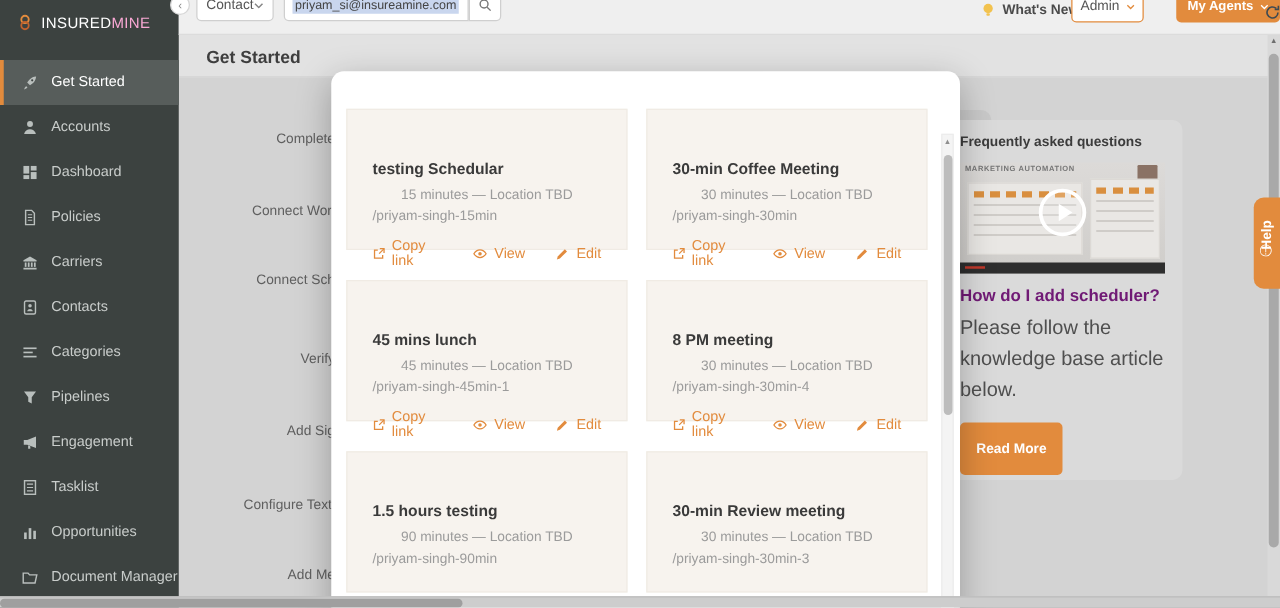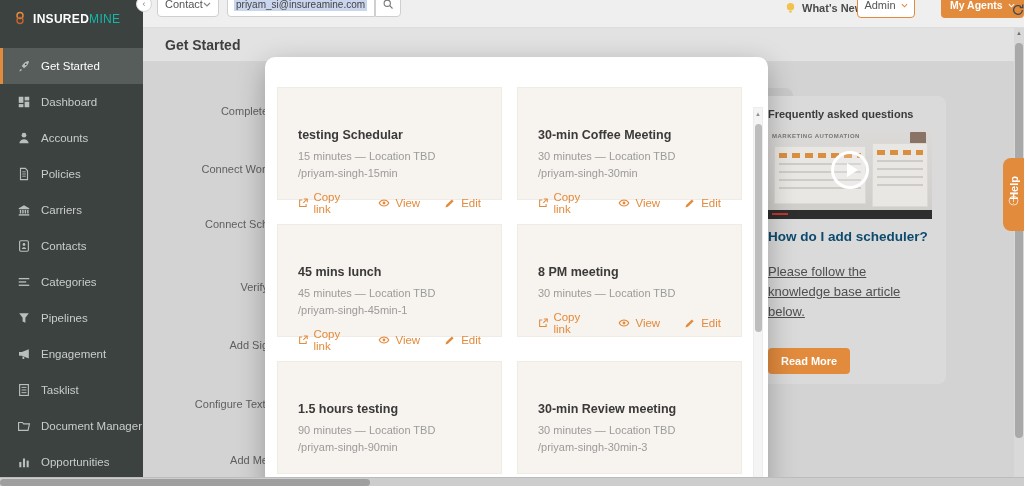--- a/index.html
+++ b/index.html
@@ -27,22 +27,22 @@
   .collapse{position:absolute;left:136px;top:-4px;width:16px;height:16px;border-radius:50%;background:#fff;border:1px solid #D5D5D5;color:#888;font-size:9px;display:flex;align-items:center;justify-content:center;z-index:7;}
 
   
   .sectionbar{position:absolute;left:143px;right:0;top:28px;height:34px;background:#E2E2E2;border-bottom:1px solid #D4D4D4;z-index:2;}
   .pagetitle{position:absolute;left:22px;top:9px;font-size:14px;font-weight:bold;color:var(--ink);}
   .skipbtn{position:absolute;right:34px;top:5px;height:24px;padding:0 14px;background:var(--accent);border:none;border-radius:4px;color:#fff;font-size:11px;font-weight:bold;cursor:pointer;}
 
   
   .sidebar{position:absolute;left:0;top:0;width:143px;height:486px;background:var(--sidebar);z-index:4;}
   .logo{display:flex;align-items:center;gap:6px;padding:9px 0 0 13px;}
-  .logo .bold{font-size:12px;font-weight:bold;color:#FFF;letter-spacing:.3px;}
-  .logo .light{font-size:12px;color:#14b8a6;letter-spacing:.3px;}
+  .logo .bold{font-size:12px;font-weight:normal;color:#FFF;letter-spacing:.3px;}
+  .logo .light{font-size:12px;color:#f9a8d4;letter-spacing:.3px;}
   .nav{position:absolute;top:48px;left:0;right:0;}
   .nav-item{height:36px;display:flex;align-items:center;gap:10px;padding-left:14px;color:#C9CDCB;font-size:11.5px;cursor:pointer;border-left:3px solid transparent;}
   .nav-item .icn{width:14px;height:14px;color:#B9BFBD;flex:0 0 14px;}
   .nav-item.active{background:#575D5B;border-left-color:var(--accent);color:#FFF;}
 
   
   .bg-label{position:absolute;right:756px;font-size:11px;color:#5F5F5F;white-space:nowrap;z-index:1;}
   .bgsliver{position:absolute;left:765px;top:88px;width:28px;height:64px;background:#C9C9C9;border-radius:0 8px 0 0;z-index:1;}
 
   
@@ -53,39 +53,39 @@
   .vt-person{position:absolute;right:6px;top:2px;width:16px;height:12px;background:#8A7265;border-radius:1px;}
   .vt-panel{position:absolute;background:#E9E7E4;border:1px solid #DCD9D5;}
   .vt-p1{left:6px;top:16px;width:92px;height:58px;}
   .vt-p2{left:104px;top:13px;width:56px;height:64px;}
   .vt-dash{height:5px;margin:6px 4px 0 4px;background:repeating-linear-gradient(90deg,#D98F3F 0 8px,transparent 8px 13px);}
   .vt-lines{height:26px;margin:5px 4px 0 4px;background:repeating-linear-gradient(0deg,#CFCCC8 0 2px,transparent 2px 8px);}
   .vt-controls{position:absolute;left:0;right:0;bottom:0;height:9px;background:#2E2E2E;}
   .vt-controls::before{content:"";position:absolute;left:4px;top:3px;width:16px;height:2px;background:#C0392B;}
   .vt-play{position:absolute;left:calc(50% - 19px);top:calc(50% - 24px);width:38px;height:38px;border:3px solid #FFF;border-radius:50%;background:rgba(255,255,255,.18);}
   .vt-play::after{content:"";position:absolute;left:13px;top:9px;border-left:11px solid #FFF;border-top:7px solid transparent;border-bottom:7px solid transparent;}
-  .faq-q{margin-top:10px;font-size:13.5px;font-weight:bold;color:#0c4a6e;}
-  .faq-body{margin-top:18px;font-size:13px;color:#4F4F4F;line-height:1.55;text-decoration:underline;}
+  .faq-q{margin-top:10px;font-size:13.5px;font-weight:bold;color:#701a75;}
+  .faq-body{margin-top:7px;font-size:16px;color:#4F4F4F;line-height:1.55;}
   .faq-link{font-size:10.5px;color:var(--accent);line-height:1.6;overflow-wrap:anywhere;cursor:pointer;}
-  .readmore{margin-top:26px;height:26px;padding:0 13px;background:var(--accent);border:none;border-radius:4px;color:#fff;font-size:11px;font-weight:bold;cursor:pointer;}
+  .readmore{margin-top:13px;height:42px;padding:0 13px;background:var(--accent);border:none;border-radius:4px;color:#fff;font-size:11px;font-weight:bold;cursor:pointer;}
 
   
   .helptab{position:absolute;right:0;top:158px;width:21px;height:73px;background:var(--accent);border-radius:8px 0 0 8px;z-index:8;display:flex;align-items:center;justify-content:center;cursor:pointer;}
   .helptab .vt{writing-mode:vertical-rl;transform:rotate(180deg);color:#fff;font-size:11px;font-weight:bold;display:flex;align-items:center;gap:4px;}
   .helptab .hi{font-size:10px;font-weight:normal;}
 
   
   .modal{position:absolute;left:265px;top:57px;width:503px;height:440px;background:#FFF;border-radius:10px;box-shadow:0 8px 28px rgba(0,0,0,.28);z-index:10;}
   .modal-head{position:relative;height:47px;border-bottom:1px solid #E8E8E8;}
   .modal-title{position:absolute;left:14px;top:15px;font-size:15px;color:#424242;}
   .modal-close{position:absolute;right:18px;top:13px;font-size:15px;color:#3A3A3A;cursor:pointer;}
   .modal-body{padding:30px 26px 0 12px;display:grid;grid-template-columns:225px 225px;column-gap:15px;row-gap:24px;}
   .scard{width:225px;height:113px;background:var(--cardbg);border:1px solid #F0EBE4;padding:19px 20px 0 20px;}
   .scard .t{font-size:12.5px;font-weight:bold;color:#3A3A3A;white-space:nowrap;overflow:hidden;margin-top:21px;}
-  .scard .m{margin-top:8px;font-size:11px;color:var(--meta);white-space:nowrap;}
+  .scard .m{margin-top:8px;font-size:11px;color:var(--meta);white-space:nowrap;text-align:center;}
   .scard .s{margin-top:5px;font-size:11px;color:var(--meta);white-space:nowrap;}
   .acts{margin-top:12px;display:flex;align-items:center;gap:24px;font-size:11.5px;color:var(--accent);}
   .act{display:flex;align-items:center;gap:5px;cursor:pointer;}
   .act .aicn{width:12px;height:12px;}
   .act.edit{margin-left:auto;text-align:right;}
   .mscroll{position:absolute;right:5px;top:50px;bottom:8px;width:10px;background:#F4F4F4;border:1px solid #ECECEC;}
   .mthumb{position:absolute;left:0.5px;top:16px;width:7px;height:208px;background:#BDBDBD;border-radius:4px;}
   .mar{position:absolute;left:0;width:8px;text-align:center;font-size:6px;color:#8E8E8E;}
 
   
@@ -205,33 +205,33 @@
       <div class="nav-item active">
         <svg class="icn" viewBox="0 0 16 16">
             <path d="M13.6 2.4c-2.7.2-4.9 1.4-6.4 3.4L5.4 8l2.6 2.6 2.2-1.8c2-1.5 3.2-3.7 3.4-6.4z" fill="currentColor"></path>
             <circle cx="10" cy="6" r="1" fill="#3C4240"></circle>
             <path d="M4.6 11.4c-1 .3-1.7 1.7-1.9 2.9 1.2-.2 2.6-.9 2.9-1.9z" fill="currentColor"></path>
           </svg>
         <span>Get Started</span>
       </div>
       <div class="nav-item">
         <svg class="icn" viewBox="0 0 16 16">
+            <circle cx="8" cy="4.8" r="2.7" fill="currentColor"></circle>
+            <path d="M2.6 14c.6-3 2.8-4.5 5.4-4.5s4.8 1.5 5.4 4.5z" fill="currentColor"></path>
+          </svg>
+        <span>Accounts</span>
+      </div>
+      <div class="nav-item">
+        <svg class="icn" viewBox="0 0 16 16">
             <rect x="2" y="2" width="5.3" height="7" fill="currentColor"></rect>
             <rect x="8.7" y="2" width="5.3" height="4.2" fill="currentColor"></rect>
             <rect x="2" y="10.4" width="5.3" height="3.6" fill="currentColor"></rect>
             <rect x="8.7" y="7.6" width="5.3" height="6.4" fill="currentColor"></rect>
           </svg>
         <span>Dashboard</span>
-      </div>
-      <div class="nav-item">
-        <svg class="icn" viewBox="0 0 16 16">
-            <circle cx="8" cy="4.8" r="2.7" fill="currentColor"></circle>
-            <path d="M2.6 14c.6-3 2.8-4.5 5.4-4.5s4.8 1.5 5.4 4.5z" fill="currentColor"></path>
-          </svg>
-        <span>Accounts</span>
       </div>
       <div class="nav-item">
         <svg class="icn" viewBox="0 0 16 16">
             <path d="M4 1.5h5.5l2.5 2.7V14.5H4z" stroke="currentColor" fill="none" stroke-width="1.3"></path>
             <path d="M6 5.5h4M6 8h4M6 10.5h4" stroke="currentColor" stroke-width="1"></path>
           </svg>
         <span>Policies</span>
       </div>
       <div class="nav-item">
         <svg class="icn" viewBox="0 0 16 16">
@@ -275,31 +275,31 @@
       </div>
       <div class="nav-item">
         <svg class="icn" viewBox="0 0 16 16">
             <rect x="3" y="1.8" width="10" height="12.4" stroke="currentColor" fill="none" stroke-width="1.3"></rect>
             <path d="M5.2 5h5.6M5.2 8h5.6M5.2 11h5.6" stroke="currentColor" stroke-width="1.1"></path>
           </svg>
         <span>Tasklist</span>
       </div>
       <div class="nav-item">
         <svg class="icn" viewBox="0 0 16 16">
-            <path d="M1.8 4h4.4l1.4 1.6h6.6L12.6 13H1.8z" stroke="currentColor" fill="none" stroke-width="1.3"></path>
-          </svg>
-        <span>Document Manager</span>
-      </div>
-      <div class="nav-item">
-        <svg class="icn" viewBox="0 0 16 16">
             <rect x="2.6" y="8" width="2.4" height="6" fill="currentColor"></rect>
             <rect x="6.8" y="4" width="2.4" height="10" fill="currentColor"></rect>
             <rect x="11" y="6.4" width="2.4" height="7.6" fill="currentColor"></rect>
           </svg>
         <span>Opportunities</span>
+      </div>
+      <div class="nav-item">
+        <svg class="icn" viewBox="0 0 16 16">
+            <path d="M1.8 4h4.4l1.4 1.6h6.6L12.6 13H1.8z" stroke="currentColor" fill="none" stroke-width="1.3"></path>
+          </svg>
+        <span>Document Manager</span>
       </div>
     </nav>
   </aside>
 
   <div class="modal">
     <div class="modal-body">
 
       <div class="scard">
         <div class="t">testing Schedular</div>
         <div class="m">15 minutes — Location TBD</div>
@@ -383,20 +383,21 @@
                 <path d="M2 14l.9-3.2L10.5 3.2l2.3 2.3-7.6 7.6z" fill="currentColor"></path>
               </svg>
               <span>Edit</span>
             </span>
         </div>
       </div>
 
       <div class="scard">
         <div class="t">8 PM meeting</div>
         <div class="m">30 minutes — Location TBD</div>
+        <div class="s">/priyam-singh-30min-4</div>
         <div class="acts">
           <span class="act">
               <svg class="aicn" viewBox="0 0 16 16">
                 <path d="M6.5 3.5H2.5v10h10v-4" stroke="currentColor" fill="none" stroke-width="1.6"></path>
                 <path d="M9 1.8h5.2V7" stroke="currentColor" fill="none" stroke-width="1.6"></path>
                 <path d="M14 2L8.2 7.8" stroke="currentColor" stroke-width="1.6"></path>
               </svg>
               <span>Copy link</span>
             </span>
           <span class="act">

